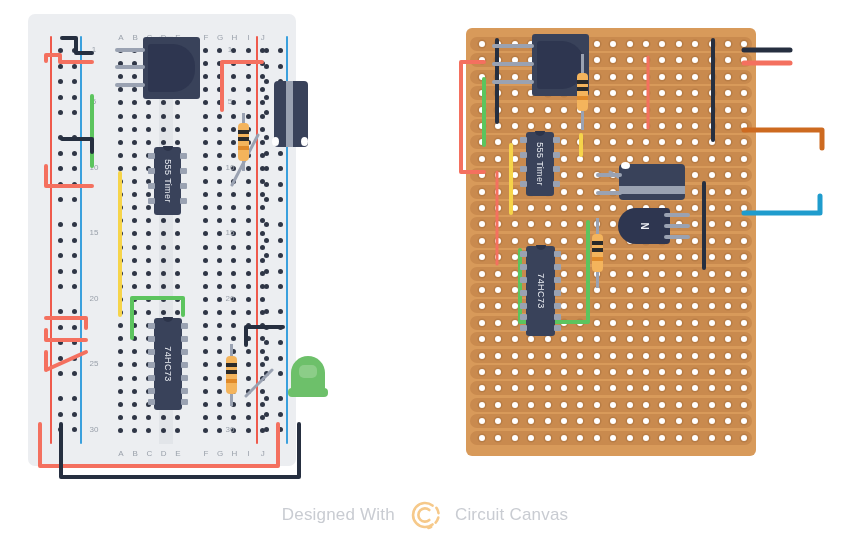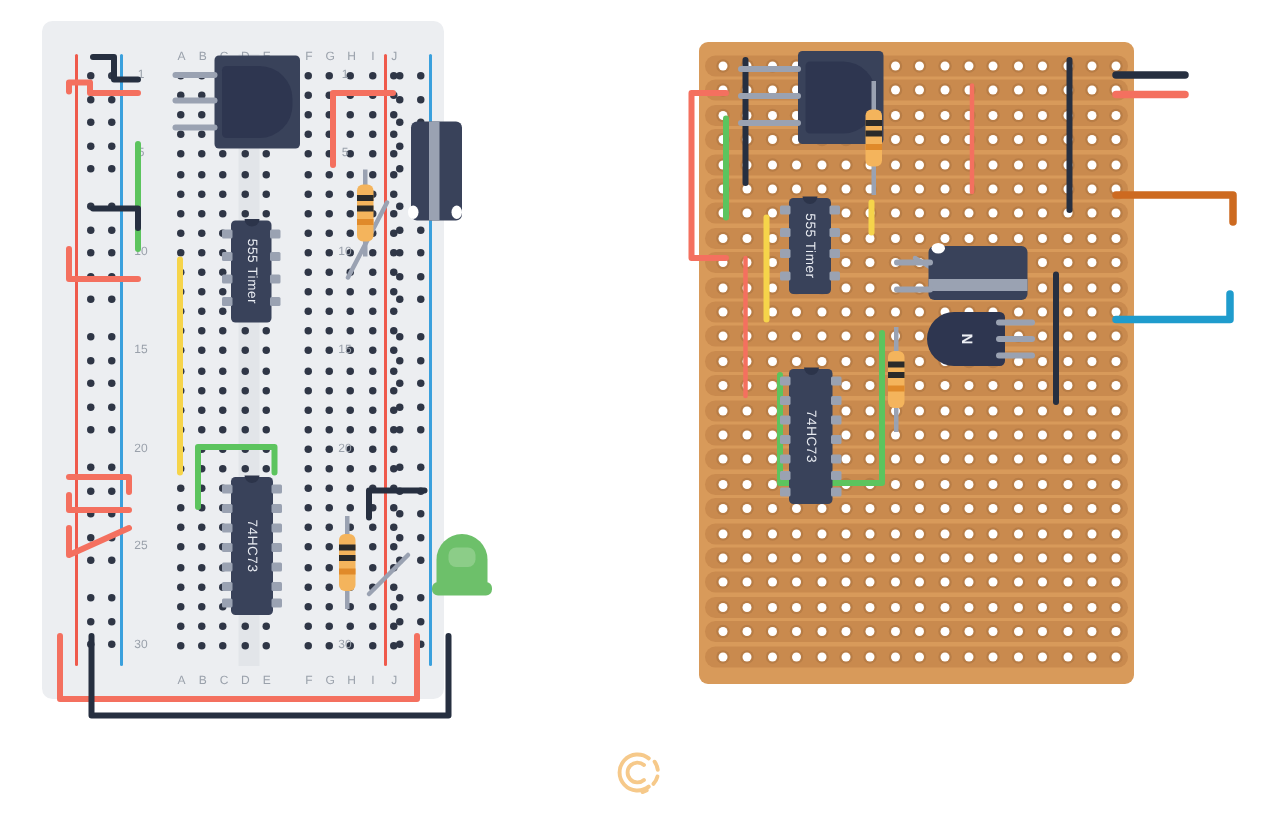--- a/index.html
+++ b/index.html
@@ -1356,26 +1356,28 @@
 
     <path class="wire" stroke="#262f40" stroke-width="5" d="M 744 50 L 790 50"></path>
     <path class="wire" stroke="#f4705f" stroke-width="5" d="M 744 63 L 790 63"></path>
     <path class="wire" stroke="#cd6a20" stroke-width="5" d="M 744 130 L 822 130 L 822 148"></path>
     <path class="wire" stroke="#1f9ccd" stroke-width="5" d="M 744 213 L 820 213 L 820 196"></path>
 
     <path class="wire" stroke="#9aa2b2" stroke-width="3" d="M 610 172 L 640 190"></path>
   </svg>
 
   <div id="footer">
+    <span class="footer-text">Designed With</span>
     <span class="logo-wrap">
       <svg width="34" height="34" viewBox="0 0 34 34">
         <g fill="none" stroke="#f6c98a" stroke-linecap="round">
           <path d="M 24.5 7.6 A 12 12 0 1 0 24.5 26.4" stroke-width="2.6"></path>
           <path d="M 28.4 9.8 A 12 12 0 0 1 30.5 15.2" stroke-width="2.6"></path>
           <path d="M 30.3 19.6 A 12 12 0 0 1 27.6 24.6" stroke-width="2.6"></path>
           <path d="M 23.2 28.9 A 12 12 0 0 1 20.4 30" stroke-width="2.6"></path>
           <path d="M 21.3 12 A 6.6 6.6 0 1 0 21.3 22" stroke-width="2.6"></path>
         </g>
       </svg>
     </span>
+    <span class="footer-text">Circuit Canvas</span>
   </div>
 
 </div>
 
 </body></html>

